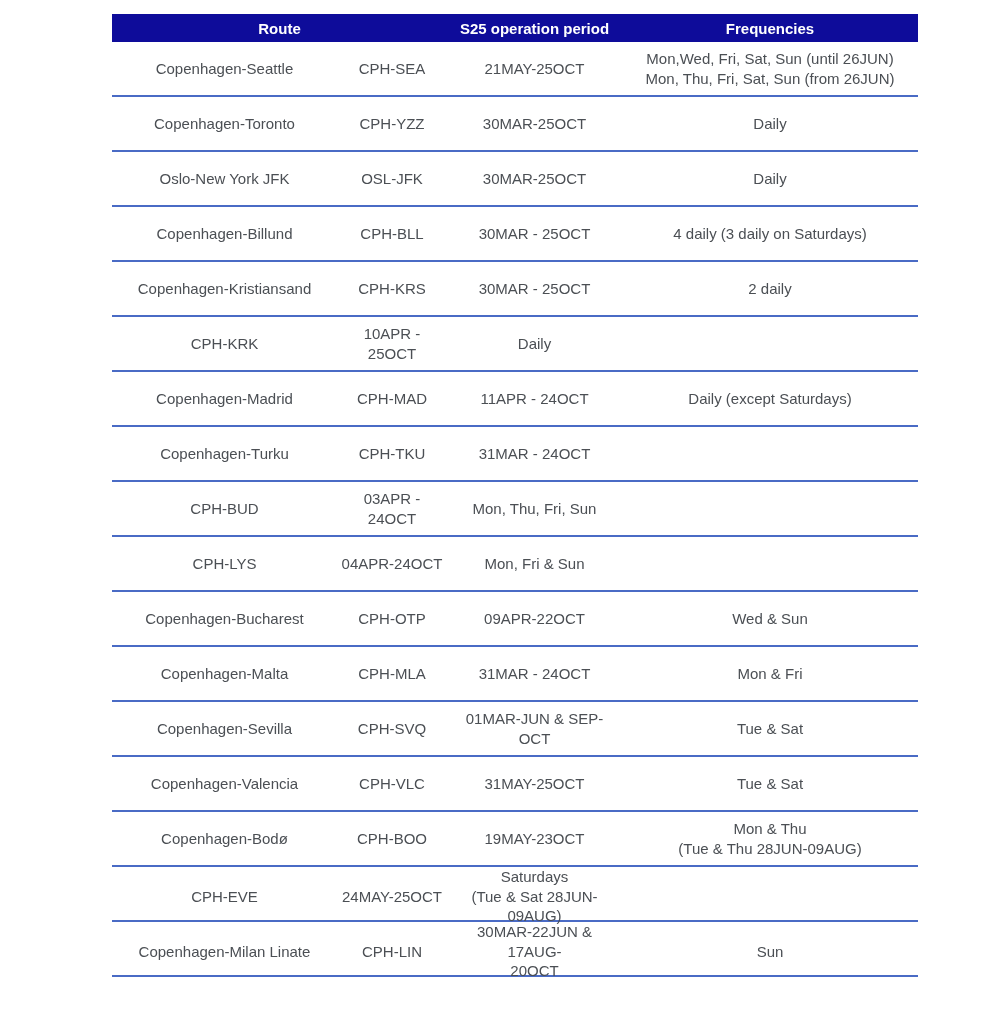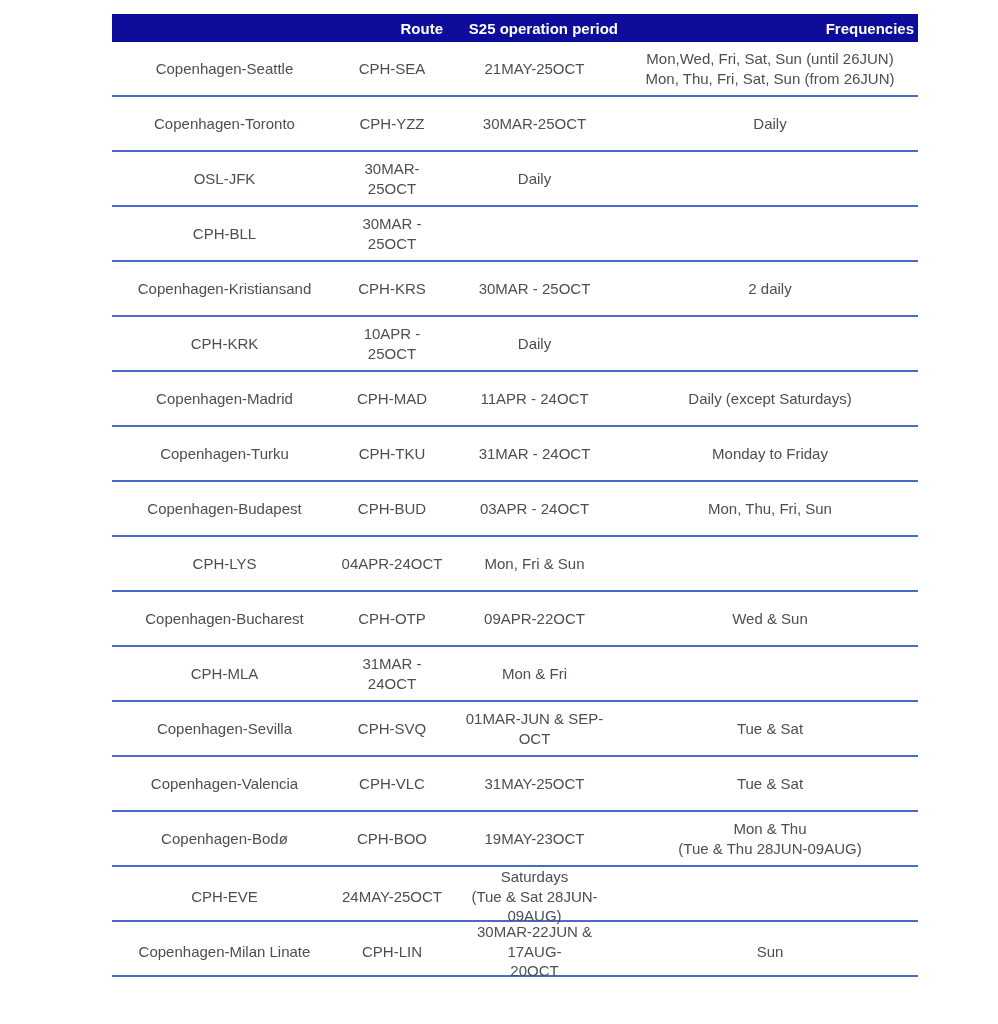--- a/index.html
+++ b/index.html
@@ -25,21 +25,21 @@
 
   .table-header {
     display: grid;
     grid-template-columns: 335px 175px 296px;
     height: 28px;
     background: var(--header-bg);
     color: var(--header-text);
     font-size: 15px;
     font-weight: bold;
     align-items: center;
-    text-align: right;
+    text-align: center;
   }
 
   .table-row {
     display: grid;
     grid-template-columns: 225px 110px 175px 296px;
     height: 55px;
     align-items: center;
     text-align: center;
     border-bottom: 2px solid var(--divider);
     color: var(--body-text);
@@ -71,28 +71,31 @@
   </div>
 
   <div class="table-row">
     <div class="cell">Copenhagen-Toronto</div>
     <div class="cell">CPH-YZZ</div>
     <div class="cell">30MAR-25OCT</div>
     <div class="cell">Daily</div>
   </div>
 
   <div class="table-row">
+    <div class="cell">Oslo-New York JFK</div>
     <div class="cell">OSL-JFK</div>
     <div class="cell">30MAR-25OCT</div>
     <div class="cell">Daily</div>
   </div>
 
   <div class="table-row">
+    <div class="cell">Copenhagen-Billund</div>
     <div class="cell">CPH-BLL</div>
     <div class="cell">30MAR - 25OCT</div>
+    <div class="cell">4 daily (3 daily on Saturdays)</div>
   </div>
 
   <div class="table-row">
     <div class="cell">Copenhagen-Kristiansand</div>
     <div class="cell">CPH-KRS</div>
     <div class="cell">30MAR - 25OCT</div>
     <div class="cell">2 daily</div>
   </div>
 
   <div class="table-row">
@@ -105,44 +108,43 @@
     <div class="cell">Copenhagen-Madrid</div>
     <div class="cell">CPH-MAD</div>
     <div class="cell">11APR - 24OCT</div>
     <div class="cell">Daily (except Saturdays)</div>
   </div>
 
   <div class="table-row">
     <div class="cell">Copenhagen-Turku</div>
     <div class="cell">CPH-TKU</div>
     <div class="cell">31MAR - 24OCT</div>
-    <div class="cell">Monday to Friday</div>
   </div>
 
   <div class="table-row">
-    <div class="cell">Copenhagen-Budapest</div>
     <div class="cell">CPH-BUD</div>
     <div class="cell">03APR - 24OCT</div>
     <div class="cell">Mon, Thu, Fri, Sun</div>
   </div>
 
   <div class="table-row">
     <div class="cell">CPH-LYS</div>
     <div class="cell">04APR-24OCT</div>
     <div class="cell">Mon, Fri &amp; Sun</div>
   </div>
 
   <div class="table-row">
     <div class="cell">Copenhagen-Bucharest</div>
     <div class="cell">CPH-OTP</div>
     <div class="cell">09APR-22OCT</div>
     <div class="cell">Wed &amp; Sun</div>
   </div>
 
   <div class="table-row">
+    <div class="cell">Copenhagen-Malta</div>
     <div class="cell">CPH-MLA</div>
     <div class="cell">31MAR - 24OCT</div>
     <div class="cell">Mon &amp; Fri</div>
   </div>
 
   <div class="table-row">
     <div class="cell">Copenhagen-Sevilla</div>
     <div class="cell">CPH-SVQ</div>
     <div class="cell">01MAR-JUN &amp; SEP-OCT</div>
     <div class="cell">Tue &amp; Sat</div>

